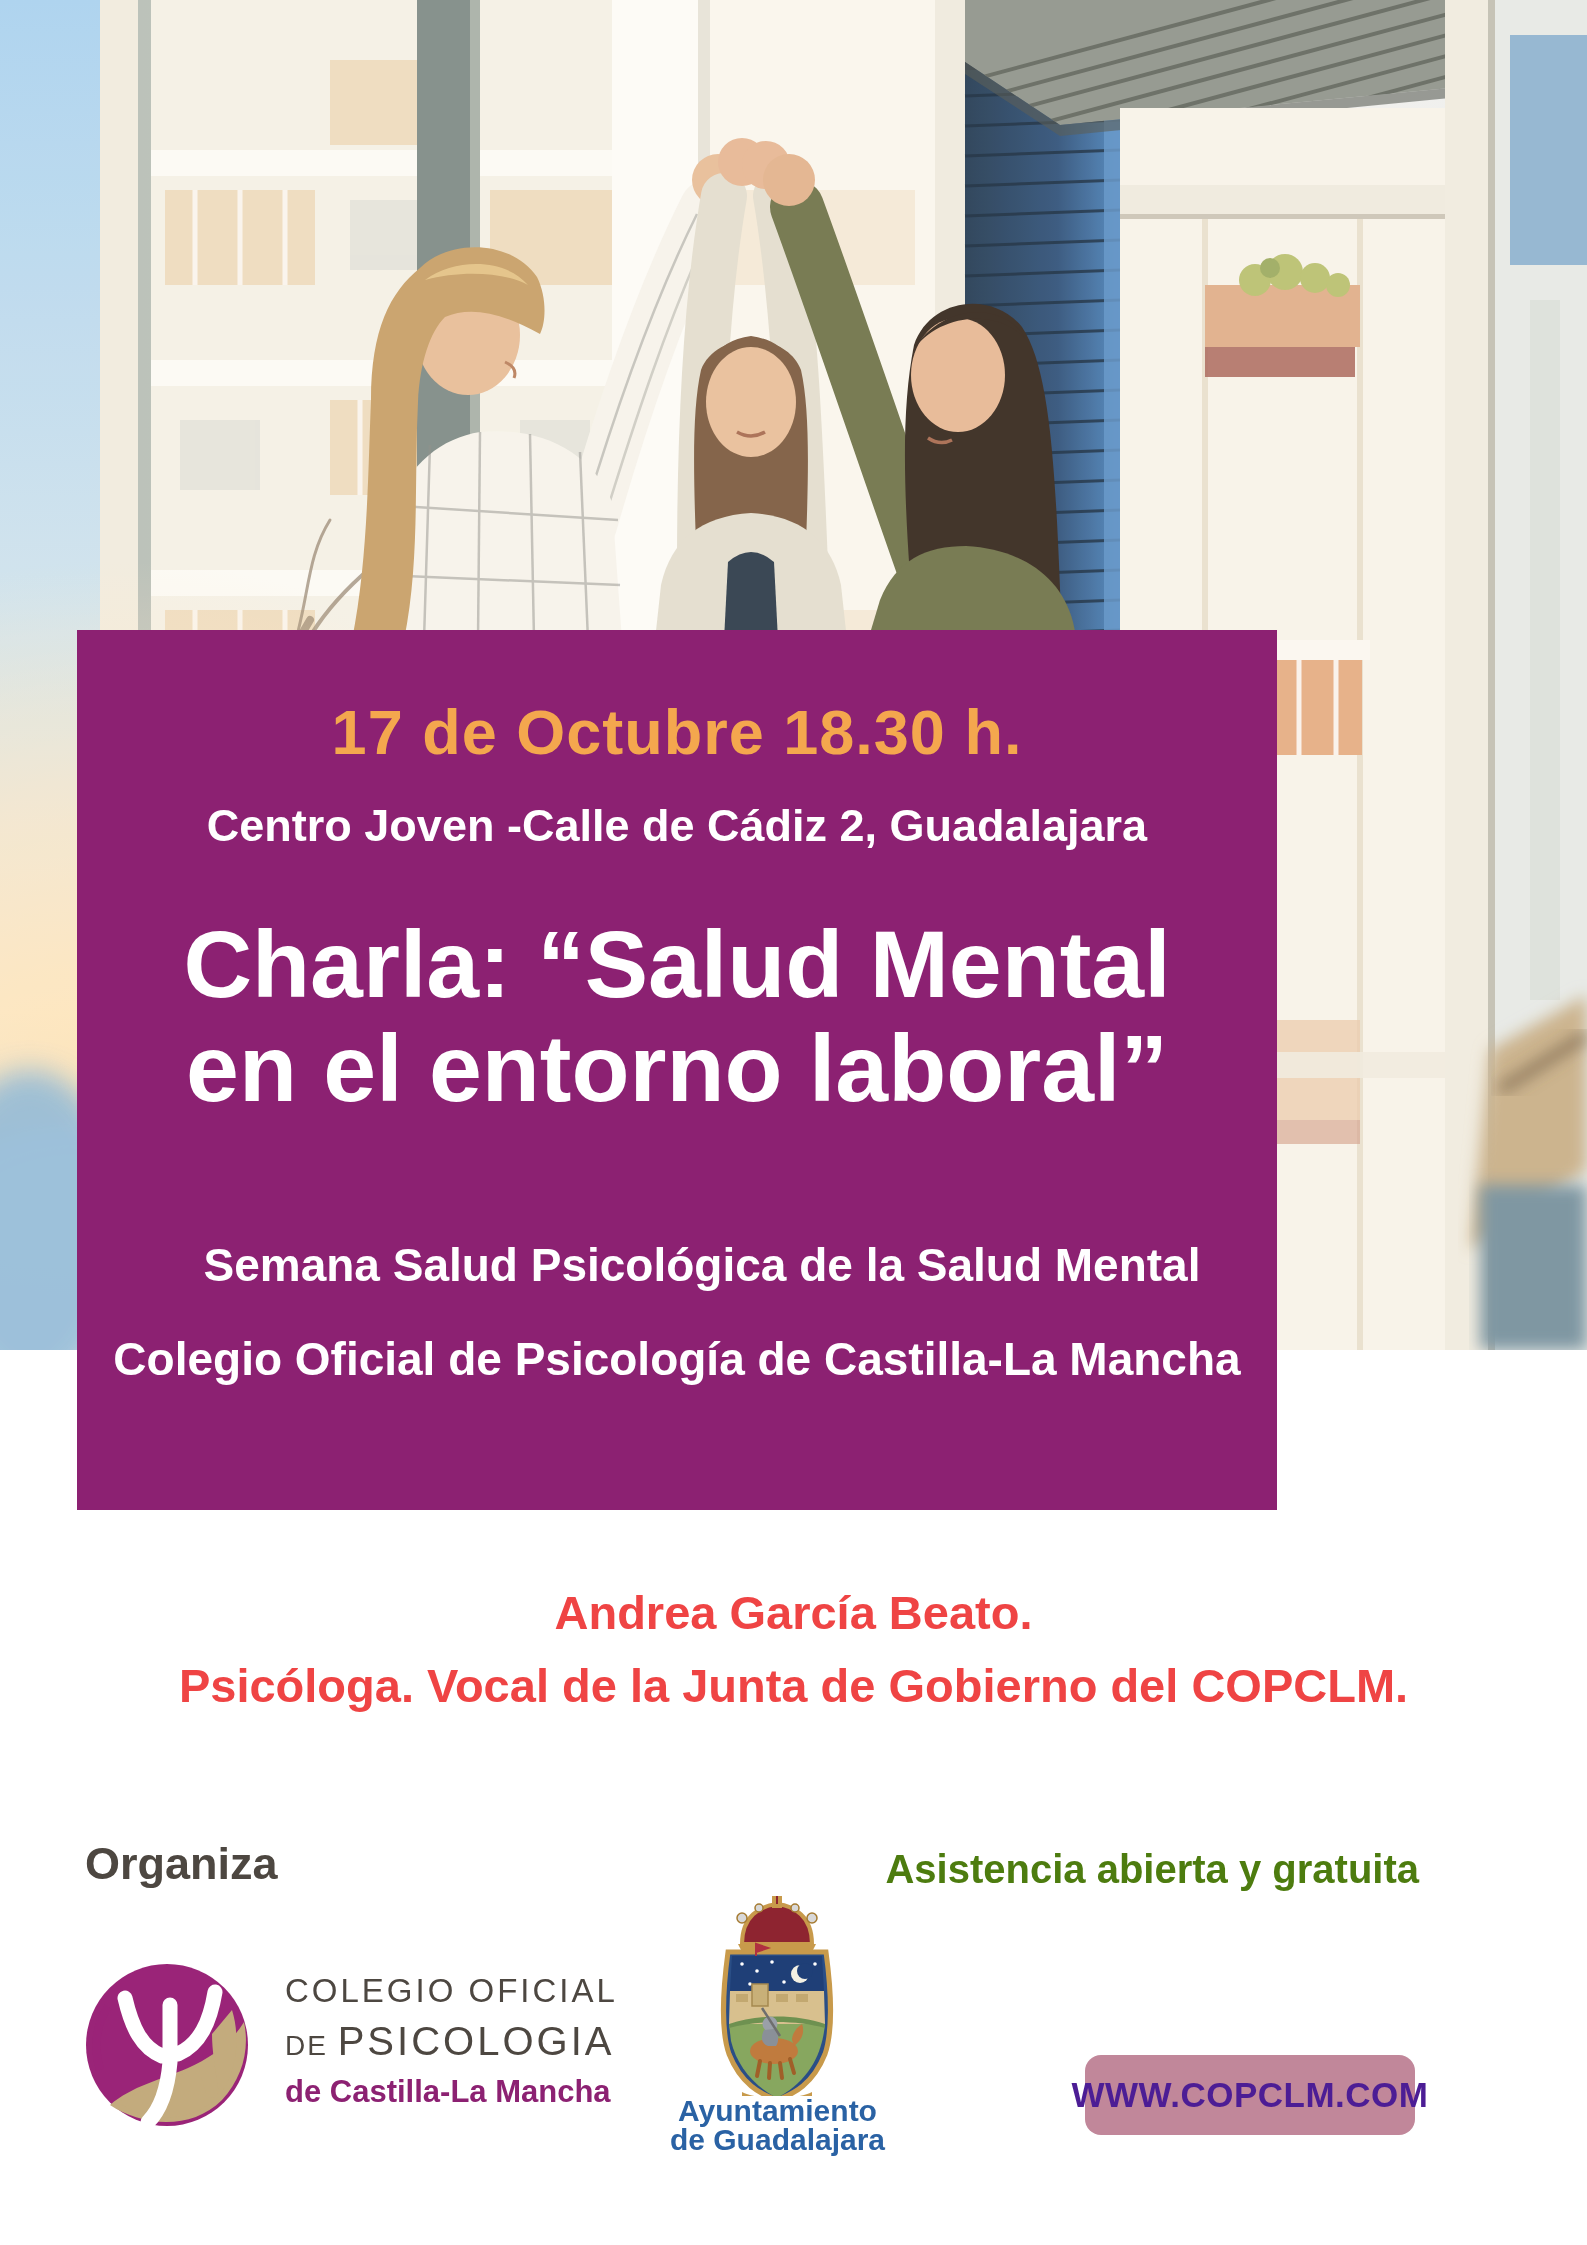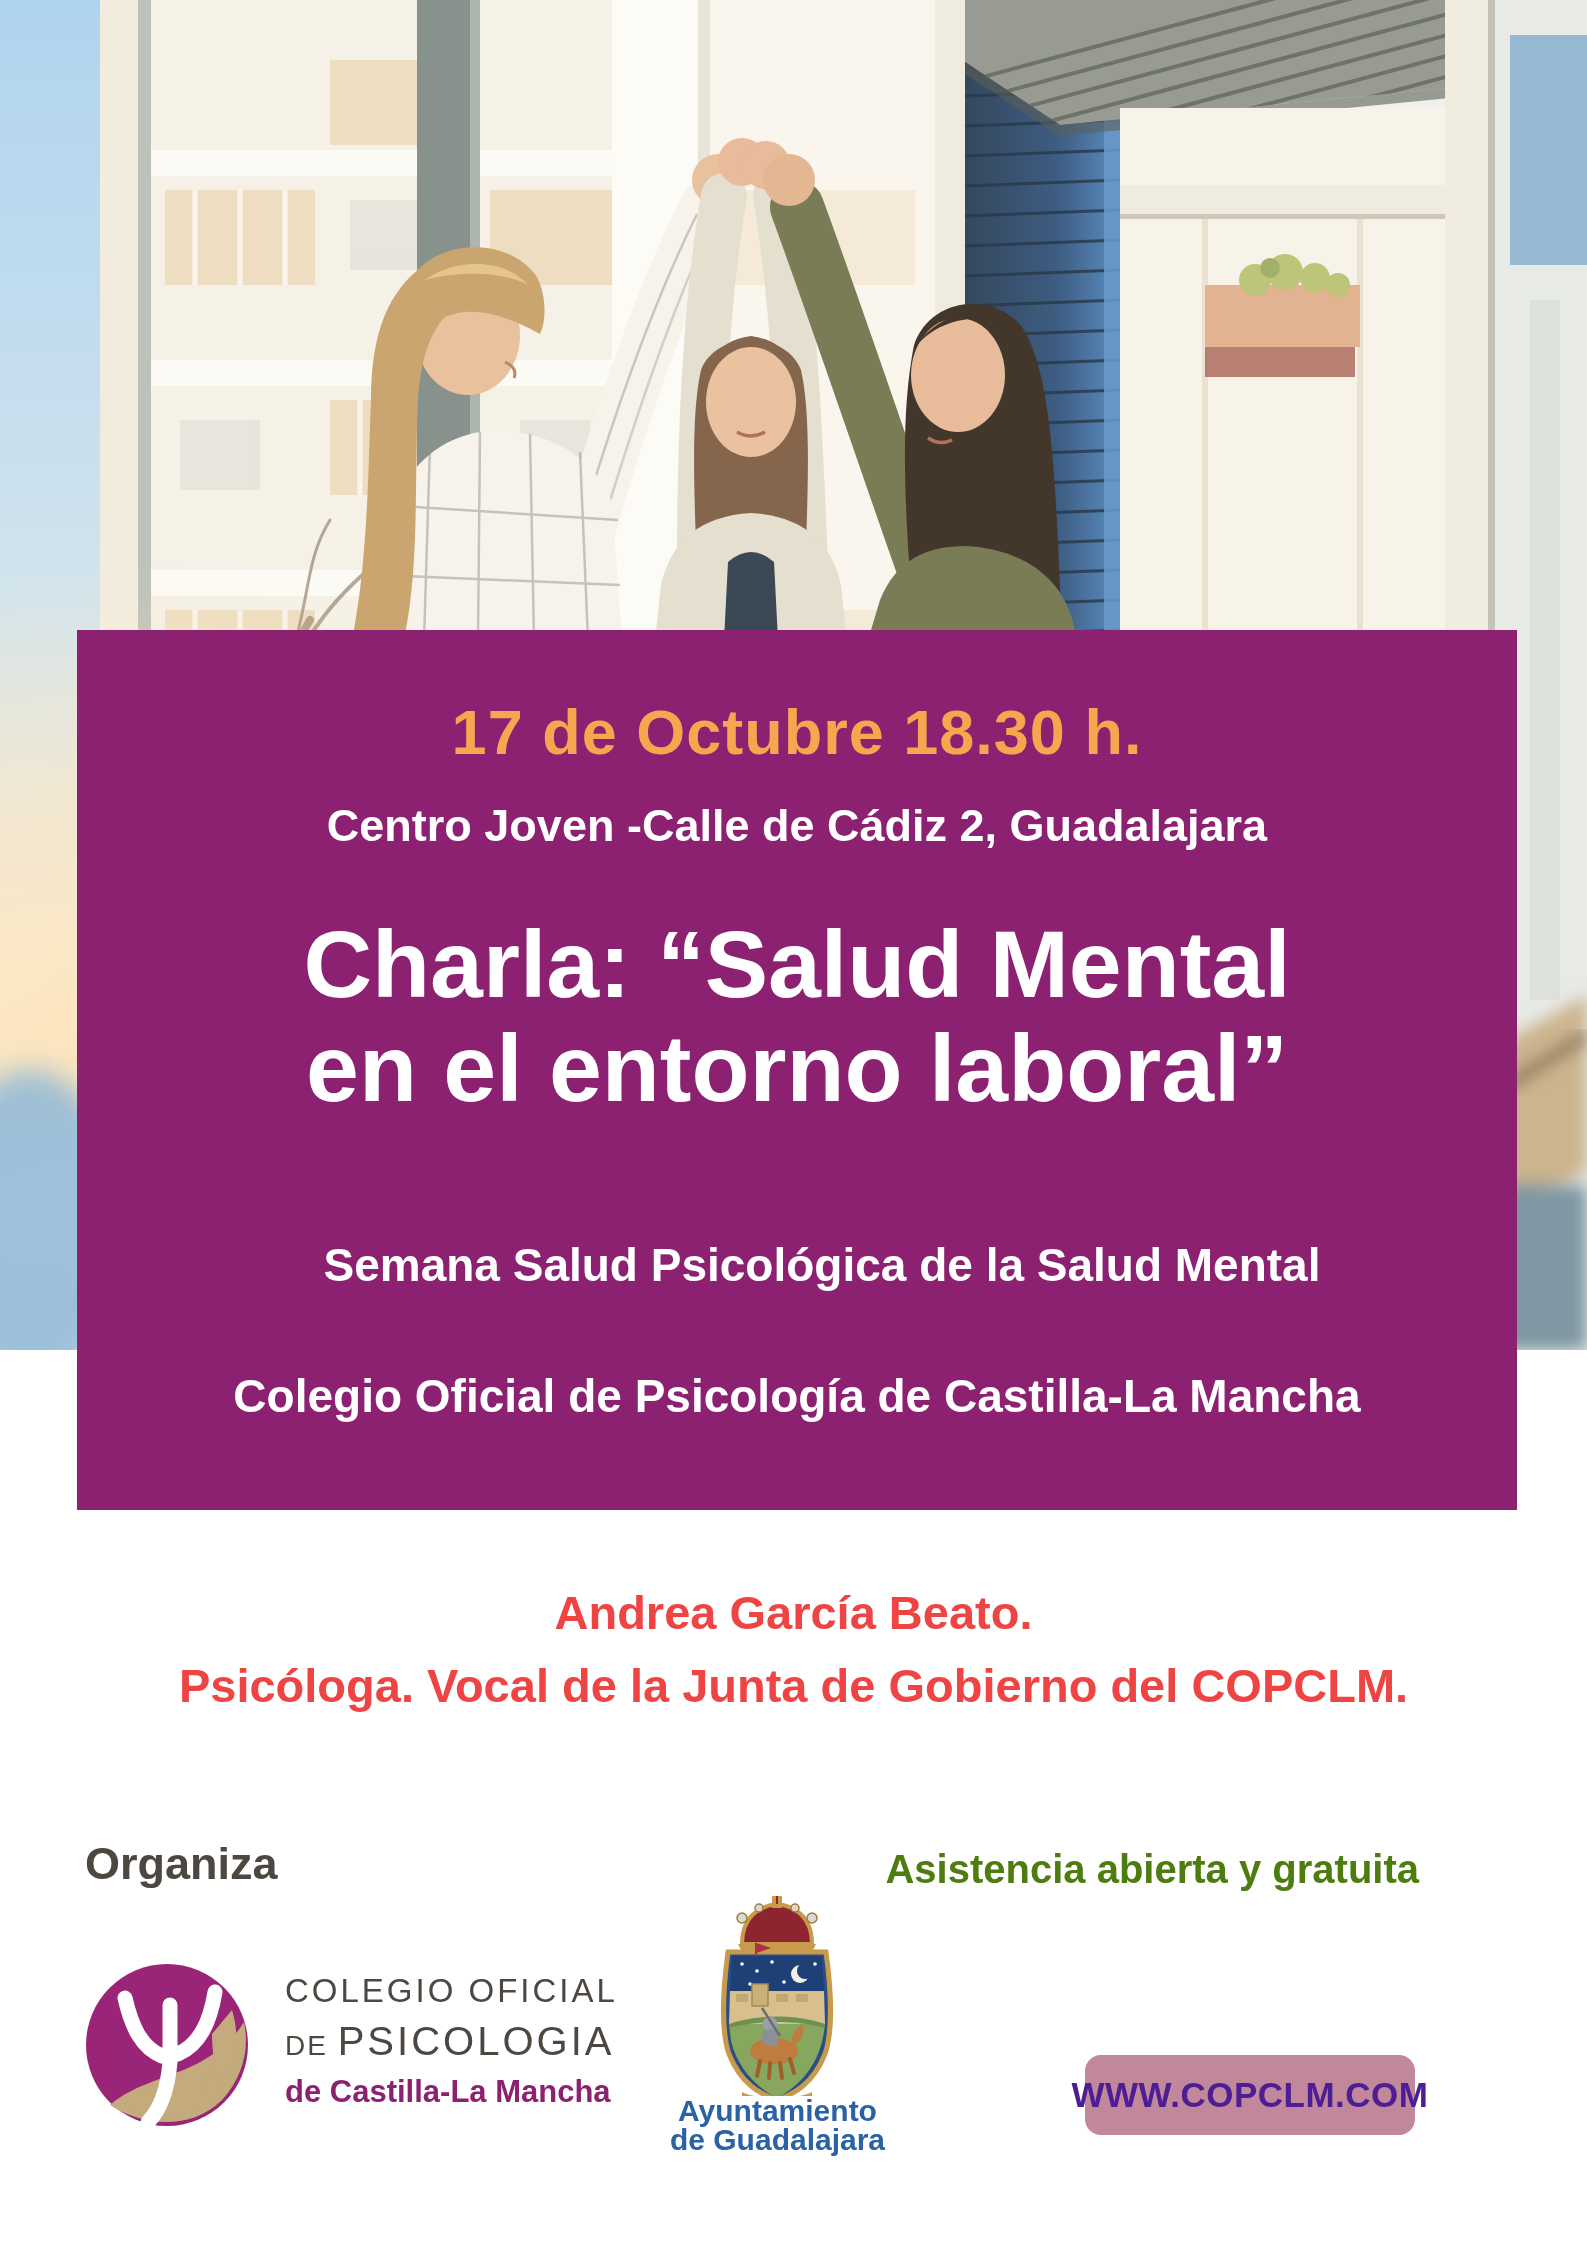--- a/index.html
+++ b/index.html
@@ -3,29 +3,29 @@
 <meta charset="utf-8">
 <style>
   html,body{margin:0;padding:0;background:#ffffff;}
   .poster{
     position:relative;width:1587px;height:2245px;overflow:hidden;background:#ffffff;
     font-family:"Liberation Sans", sans-serif;
   }
   .photo{position:absolute;left:0;top:0;width:1587px;height:1350px;}
   
   .purple-box{
-    position:absolute;left:77px;top:630px;width:1440px;height:880px;
+    position:absolute;left:77px;top:630px;width:1200px;height:880px;
     background:#8C2172;
   }
   .pb-text{position:absolute;left:0;width:100%;text-align:center;color:#ffffff;font-weight:bold;}
   .date-line{top:66px;font-size:63px;color:#F4A74E;letter-spacing:1px;}
   .location-line{top:170px;font-size:45px;}
   .title-line{top:282px;font-size:95px;line-height:104px;white-space:pre-line;letter-spacing:0px;}
   .semana-line{top:608px;font-size:46px;margin-left:25px;}
-  .colegio-line{top:702px;font-size:46px;margin-top:37px;}
+  .colegio-line{top:702px;font-size:46px;}
   
   .speaker{
     position:absolute;left:0;top:1576px;width:1587px;text-align:center;
     color:#ef4444;font-weight:bold;font-size:47px;line-height:73px;
   }
   
   .organiza-label{position:absolute;left:85px;top:1838px;font-size:45px;font-weight:bold;color:#4D4741;}
   .colabora-label{position:absolute;left:620px;top:1845px;width:315px;text-align:center;font-size:41px;font-weight:bold;color:#4D4741;}
   .asistencia-label{position:absolute;right:168px;top:1847px;font-size:40px;font-weight:bold;color:#4d7c0f;text-align:right;}
   .cop-logo{position:absolute;left:70px;top:1950px;width:560px;height:220px;}

